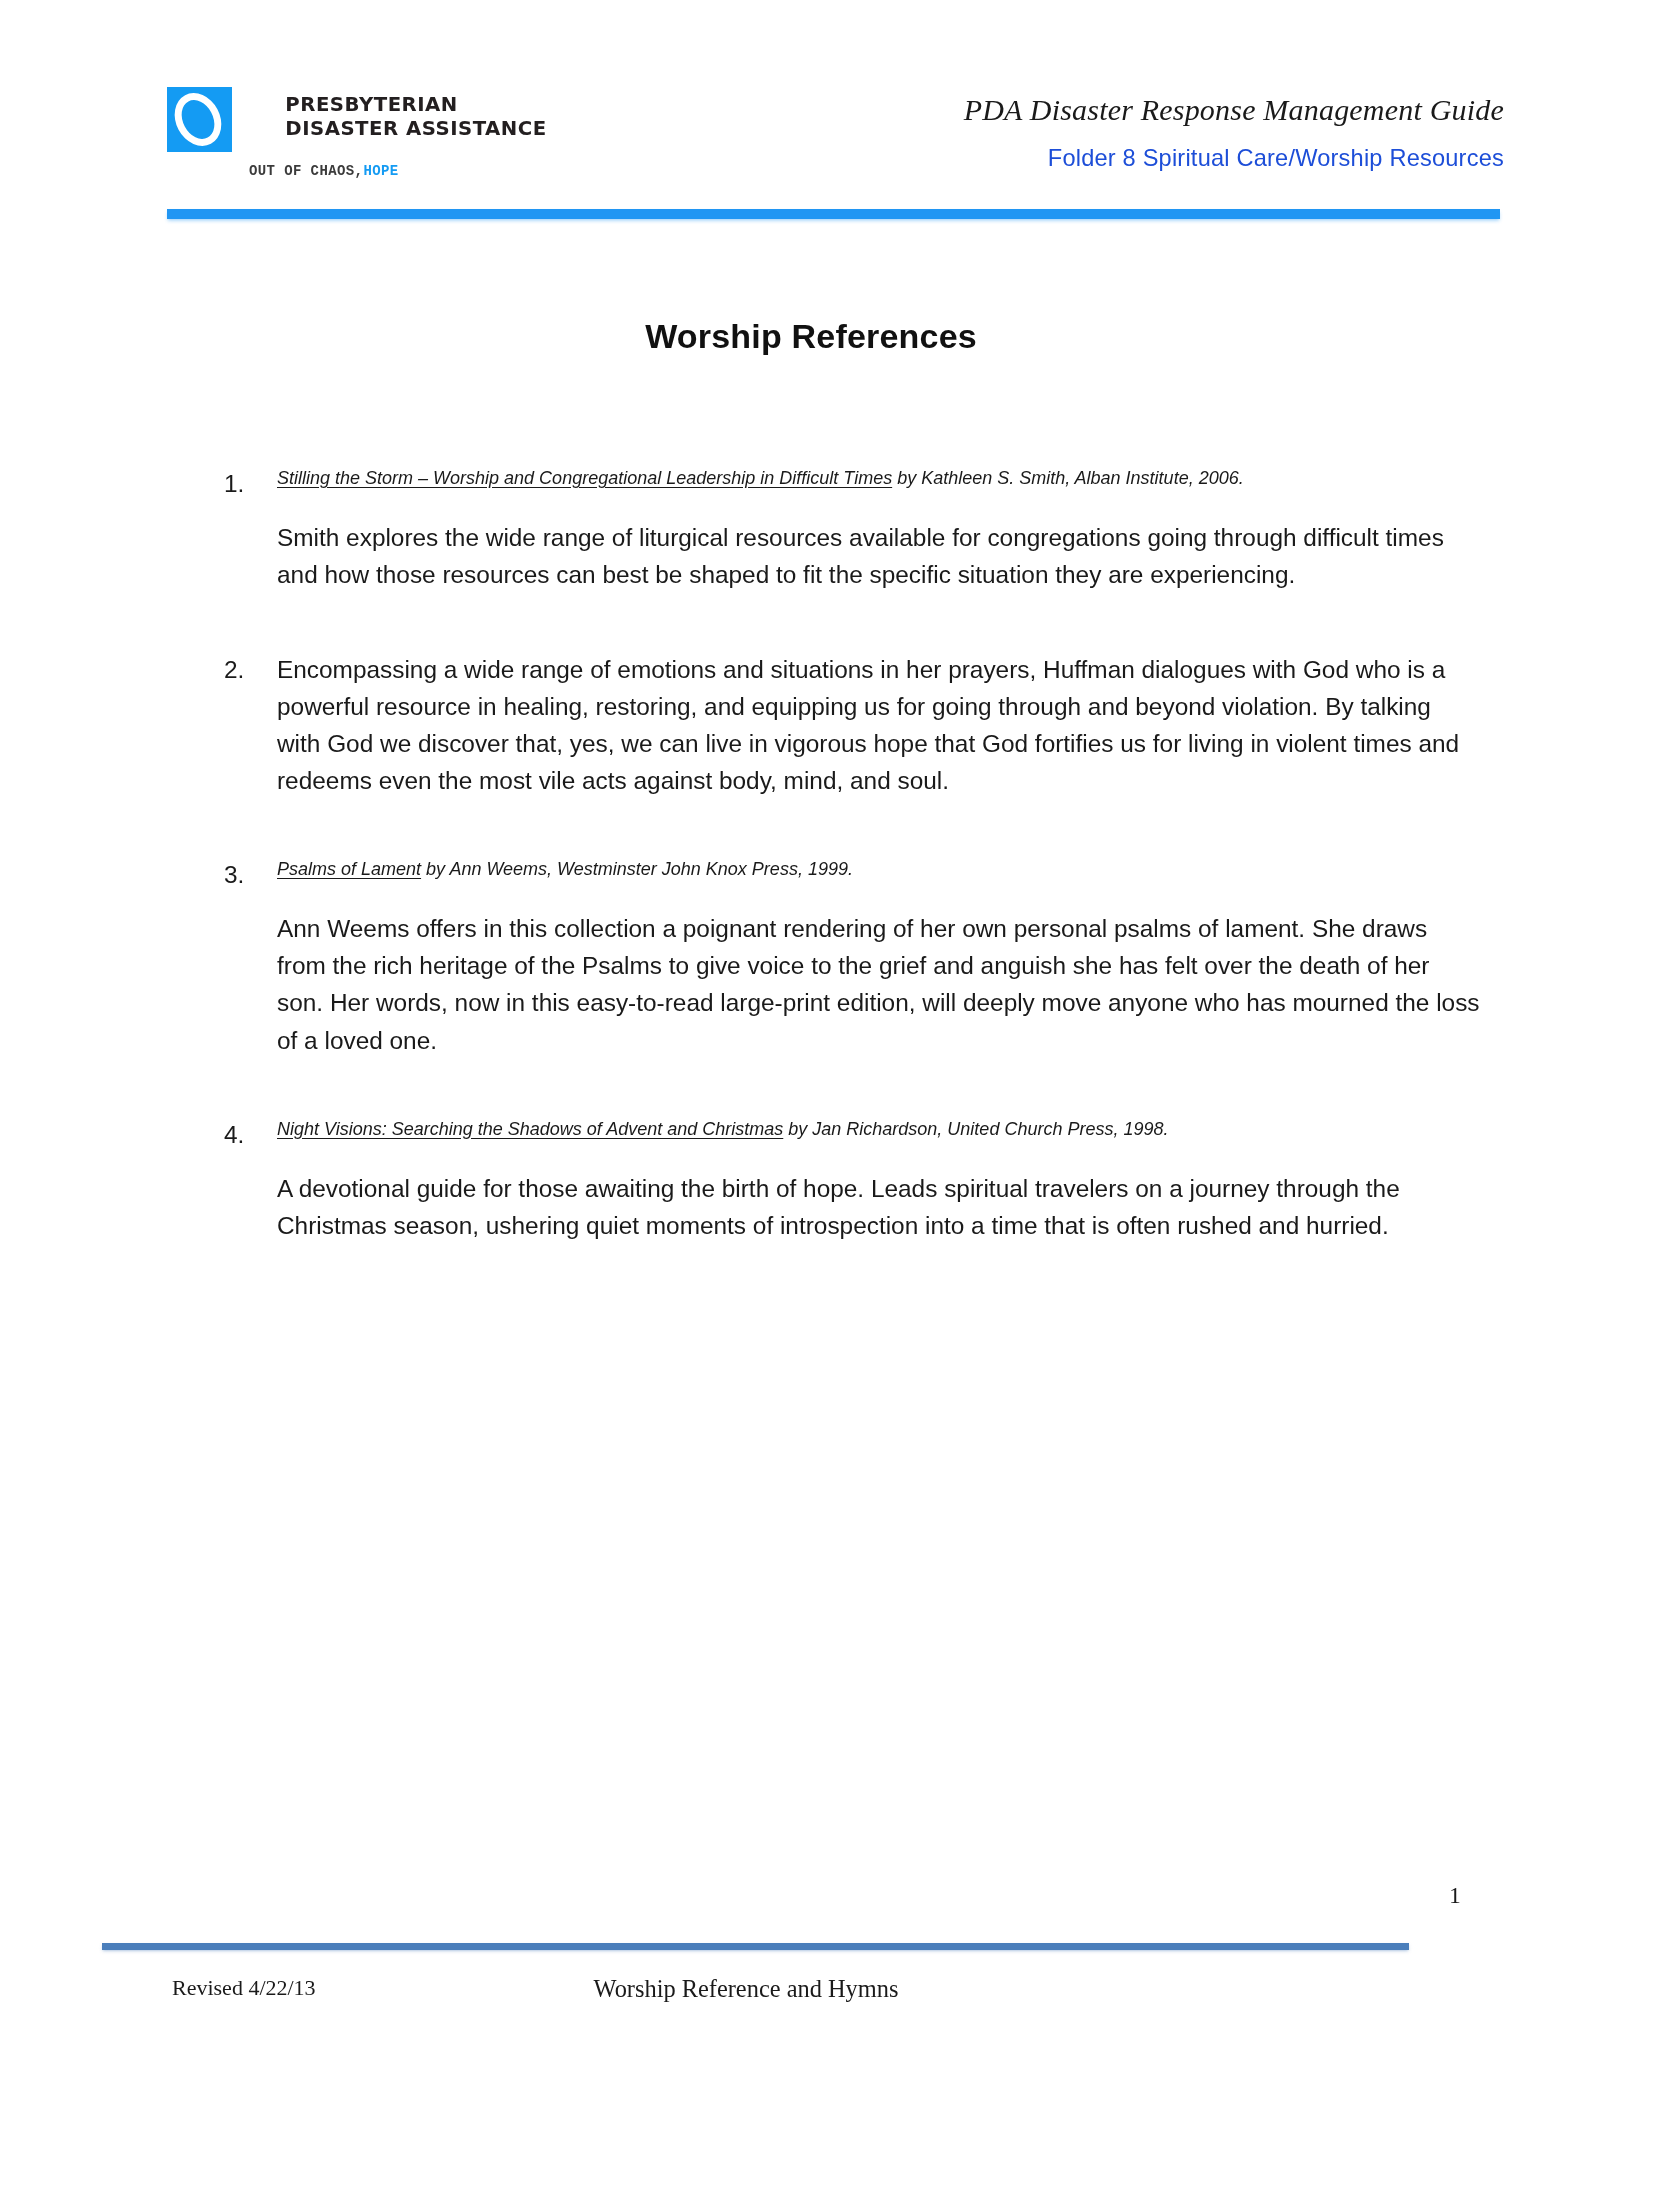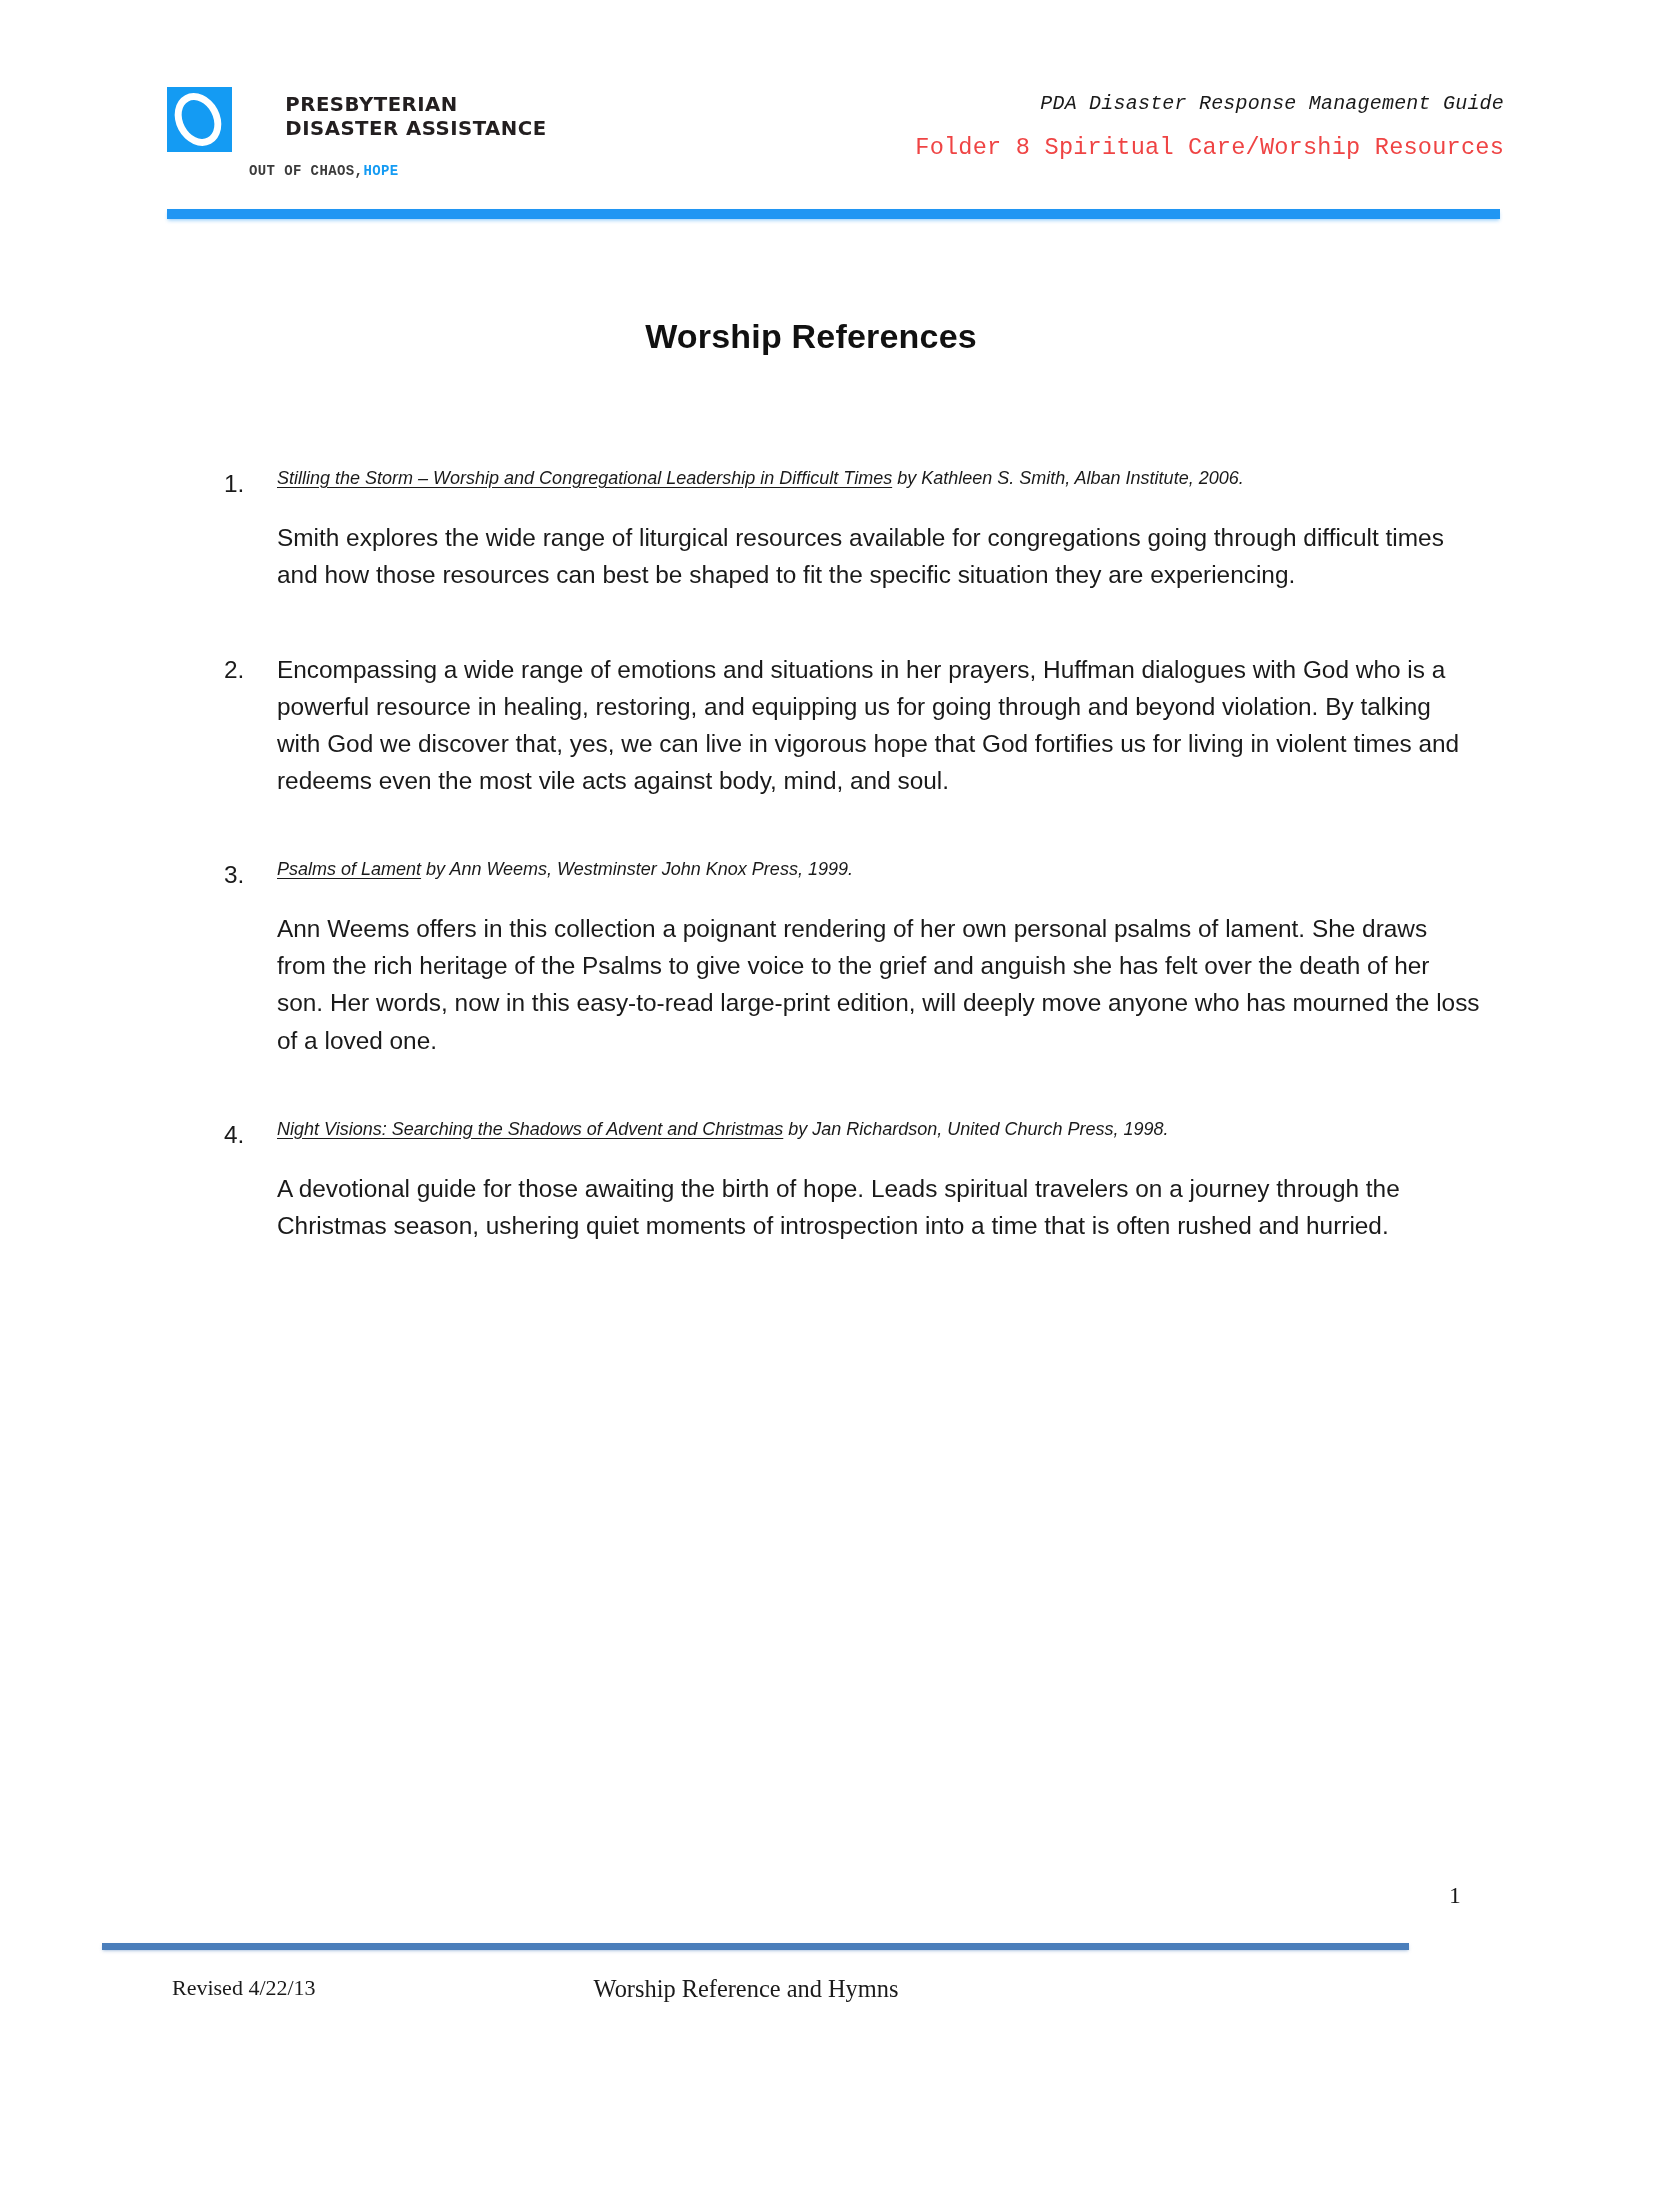--- a/index.html
+++ b/index.html
@@ -99,32 +99,32 @@
   }
 
   .header-text {
     position: absolute;
     right: 150px;
     top: 93px;
     text-align: right;
     width: 866px;
   }
   .header-title {
-    font-family: Liberation Mono, monospace;
+    font-family: Liberation Serif, serif;
     font-style: italic;
-    font-size: 20px;
+    font-size: 30px;
     color: #1a1a1a;
     line-height: 1.1;
     letter-spacing: 0.2px;
   }
   .header-sub {
     margin-top: 19.7px;
-    font-family: Liberation Mono, monospace;
+    font-family: Liberation Sans, sans-serif;
     font-size: 23.6px;
-    color: #ef4444;
+    color: #1d4ed8;
     line-height: 1.1;
     letter-spacing: 0.2px;
   }
 
   .header-rule {
     position: absolute;
     left: 167px;
     top: 209px;
     width: 1333px;
     height: 9.5px;

